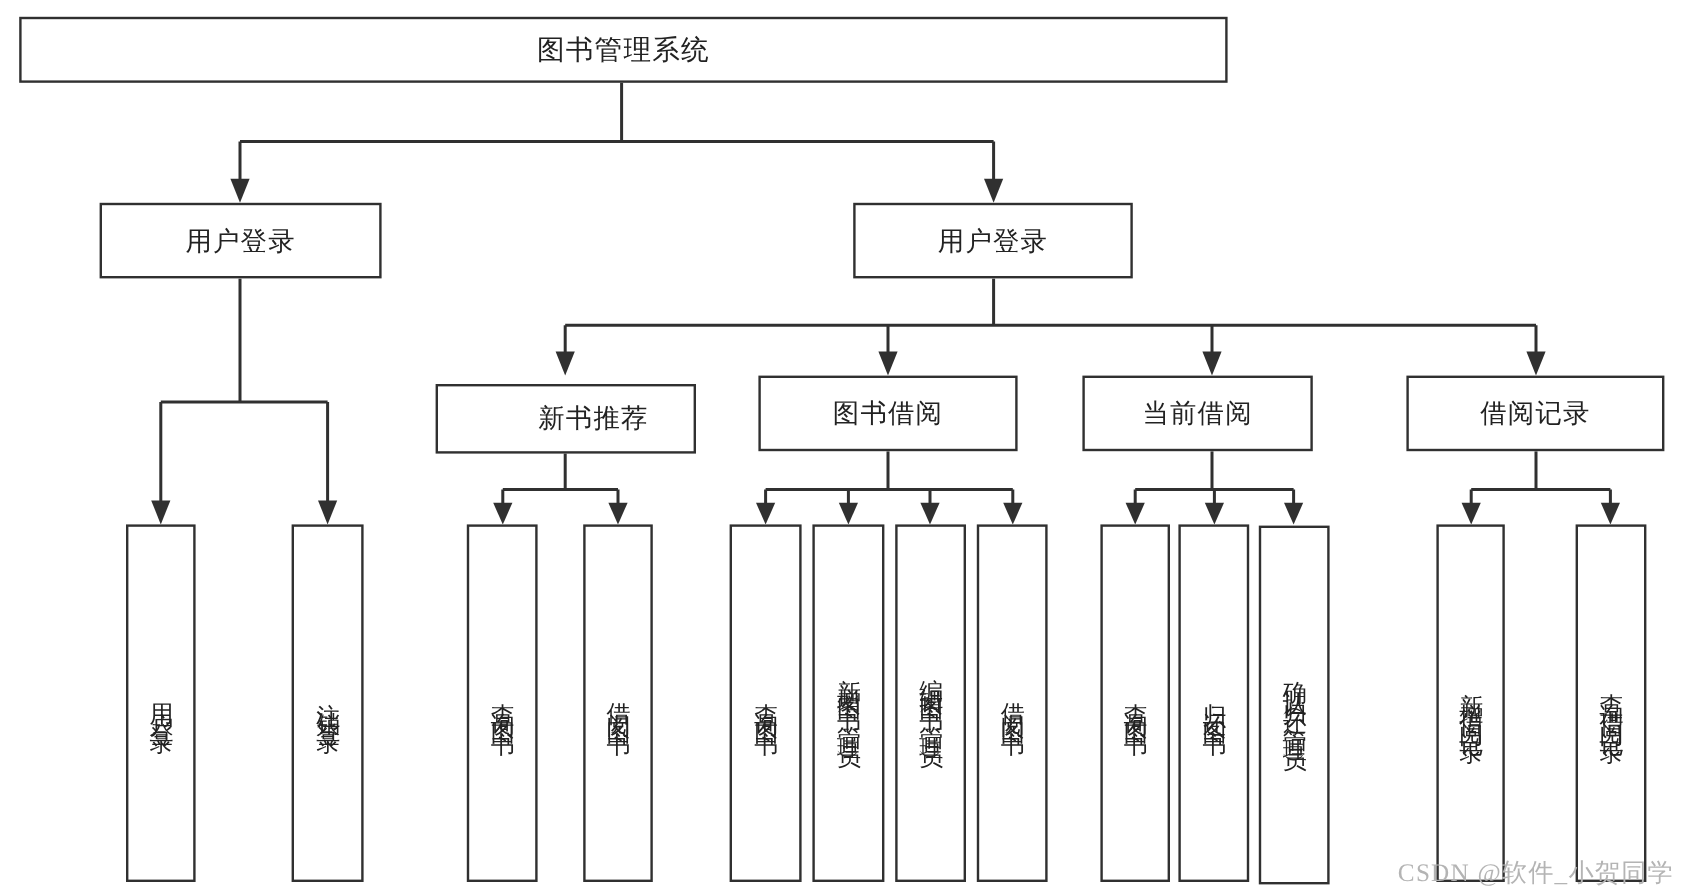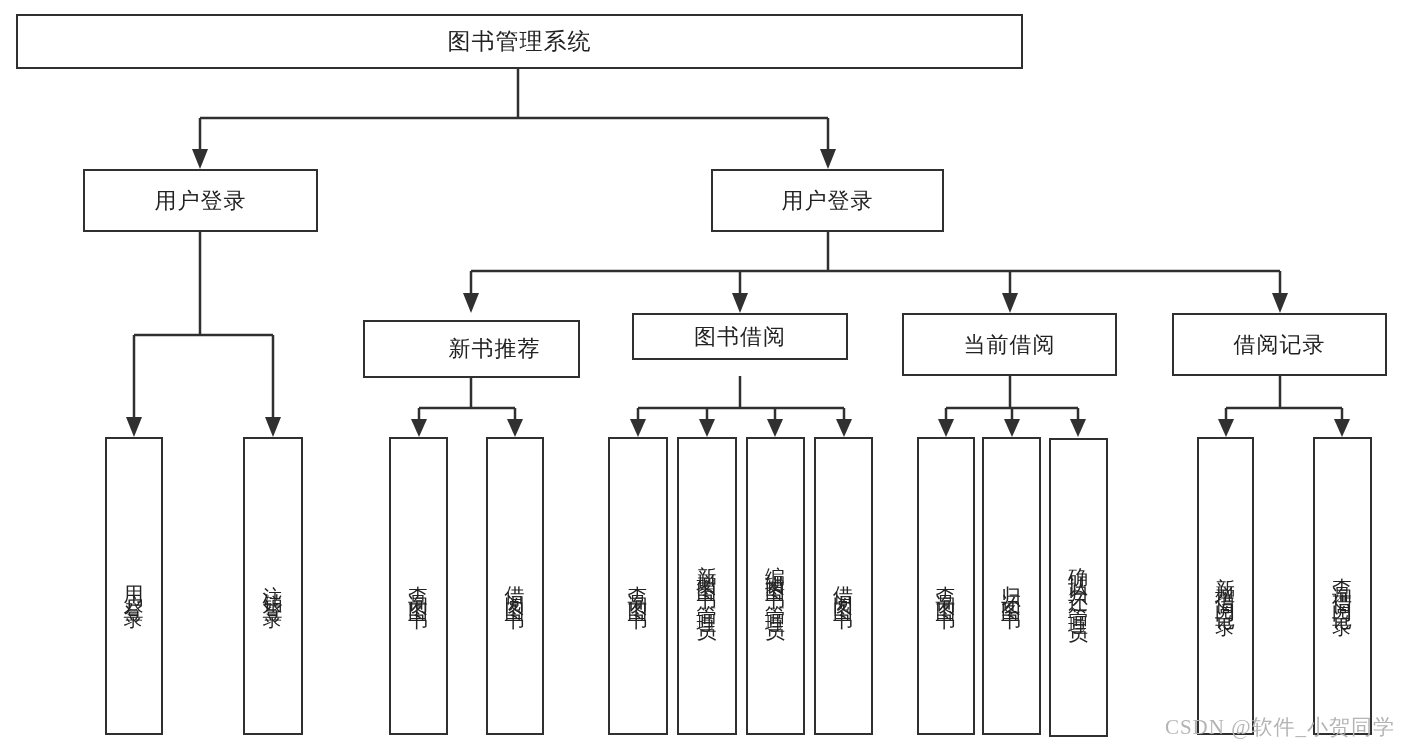--- a/index.html
+++ b/index.html
@@ -110,24 +110,24 @@
   <div class="node hbox" style="left:83px; top:169px; width:235px; height:63px;">
     <span class="label">用户登录</span>
   </div>
   <div class="node hbox" style="left:711px; top:169px; width:233px; height:63px;">
     <span class="label">用户登录</span>
   </div>
 
   <div class="node hbox" style="left:363px; top:320px; width:217px; height:58px;padding-left:46px;">
     <span class="label">新书推荐</span>
   </div>
-  <div class="node hbox" style="left:632px; top:313px; width:216px; height:47px;">
+  <div class="node hbox" style="left:632px; top:313px; width:216px; height:63px;">
     <span class="label">图书借阅</span>
   </div>
-  <div class="node hbox" style="left:902px; top:313px; width:215px; height:63px;">
+  <div class="node hbox" style="left:902px; top:313px; width:192px; height:63px;">
     <span class="label">当前借阅</span>
   </div>
   <div class="node hbox" style="left:1172px; top:313px; width:215px; height:63px;">
     <span class="label">借阅记录</span>
   </div>
 
   <div class="node vbox" style="left:105px; top:437px; width:58px; height:298px;">
     <span class="label">用户登录</span>
   </div>
   <div class="node vbox" style="left:243px; top:437px; width:60px; height:298px;">

